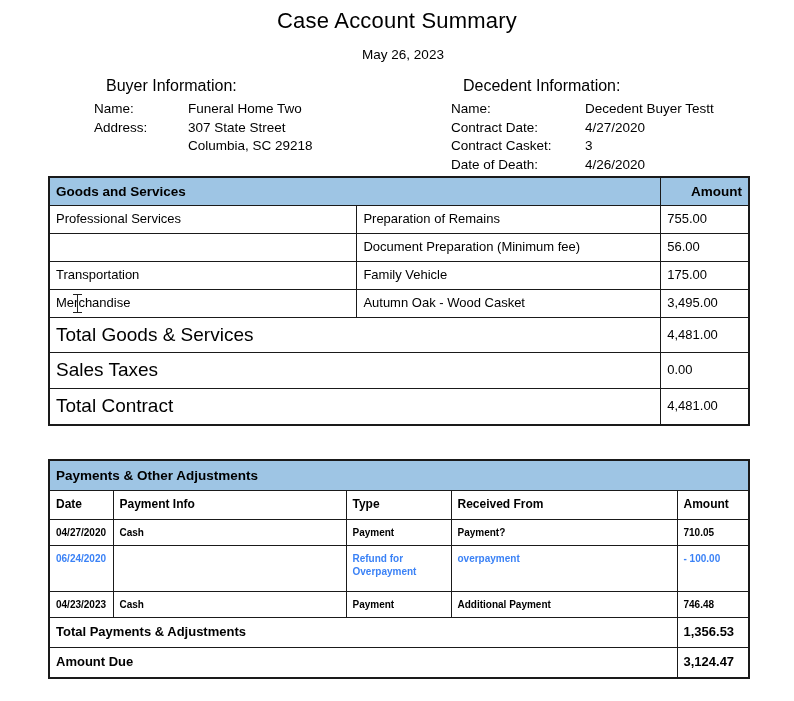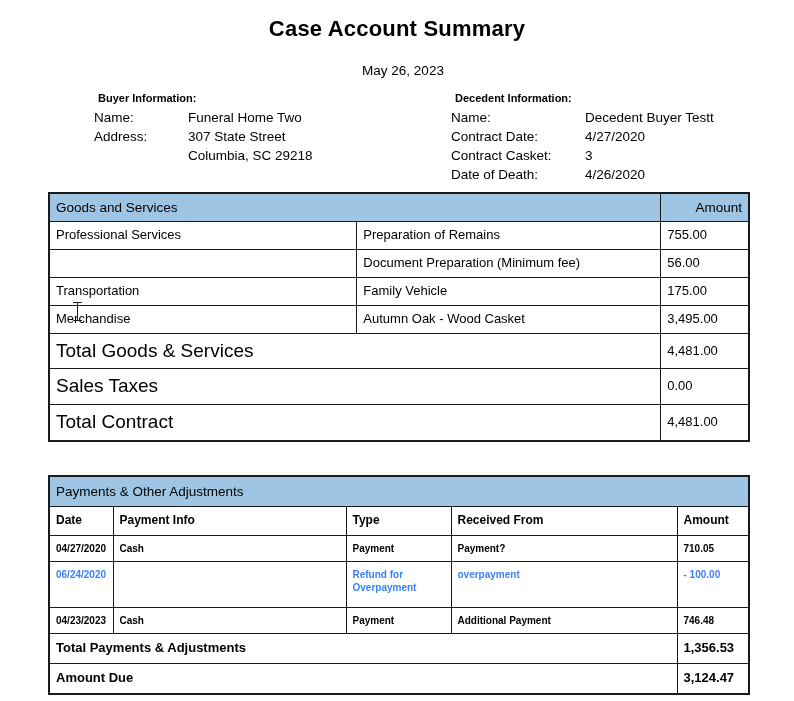--- a/index.html
+++ b/index.html
@@ -19,23 +19,23 @@
     position: relative;
     width: 794px;
     height: 701px;
     box-sizing: border-box;
   }
 
   
   .doc-title {
     text-align: center;
     font-size: 22px;
-    font-weight: bold;
+    font-weight: normal;
     letter-spacing: 0.2px;
-    margin: 16px;
+    margin: 8px;
     line-height: 1.2;
   }
   .doc-date {
     text-align: center;
     font-size: 13.5px;
     margin: 0;
     padding-top: 5px;
     line-height: 1.2;
     padding-left: 12px;
   }
@@ -47,23 +47,23 @@
     height: 86px;
   }
   .info-block {
     position: absolute;
     top: 0;
   }
   .info-block.buyer { left: 94px; }
   .info-block.decedent { left: 451px; }
 
   .info-heading {
-    font-size: 11px;
-    font-weight: bold;
-    margin: 0 0 4px 4px;
+    font-size: 16px;
+    font-weight: normal;
+    margin: 0 0 4px 12px;
     line-height: 1.25;
   }
   .info-table {
     border-collapse: collapse;
     font-size: 13.5px;
   }
   .info-table td {
     padding: 0 7px 1px 0;
     vertical-align: top;
     line-height: 1.33;
@@ -87,21 +87,21 @@
     border: 1px solid #1a1a1a;
     padding: 5px 6px;
     vertical-align: middle;
     font-weight: normal;
     text-align: left;
     line-height: 1.3;
     box-sizing: border-box;
   }
   .hdr-band td {
     background: #9EC5E4;
-    font-weight: normal;
+    font-weight: bold;
     font-size: 13.5px;
     padding-top: 5px;
     padding-bottom: 5px;
   }
   .hdr-band td.amt { text-align: right; }
   .num { text-align: right; }
   .bold { font-weight: bold; }
   .total-lbl {
     text-align: right;
     font-weight: bold;

